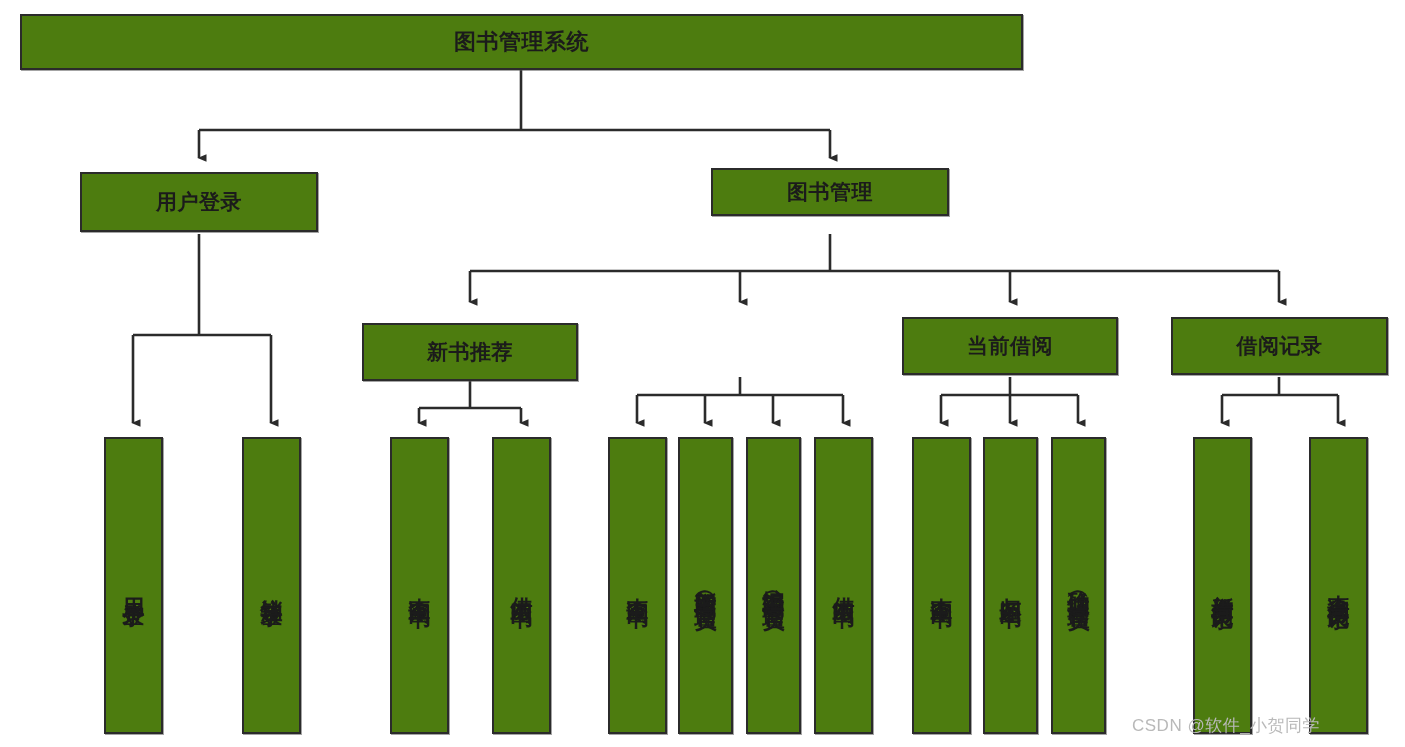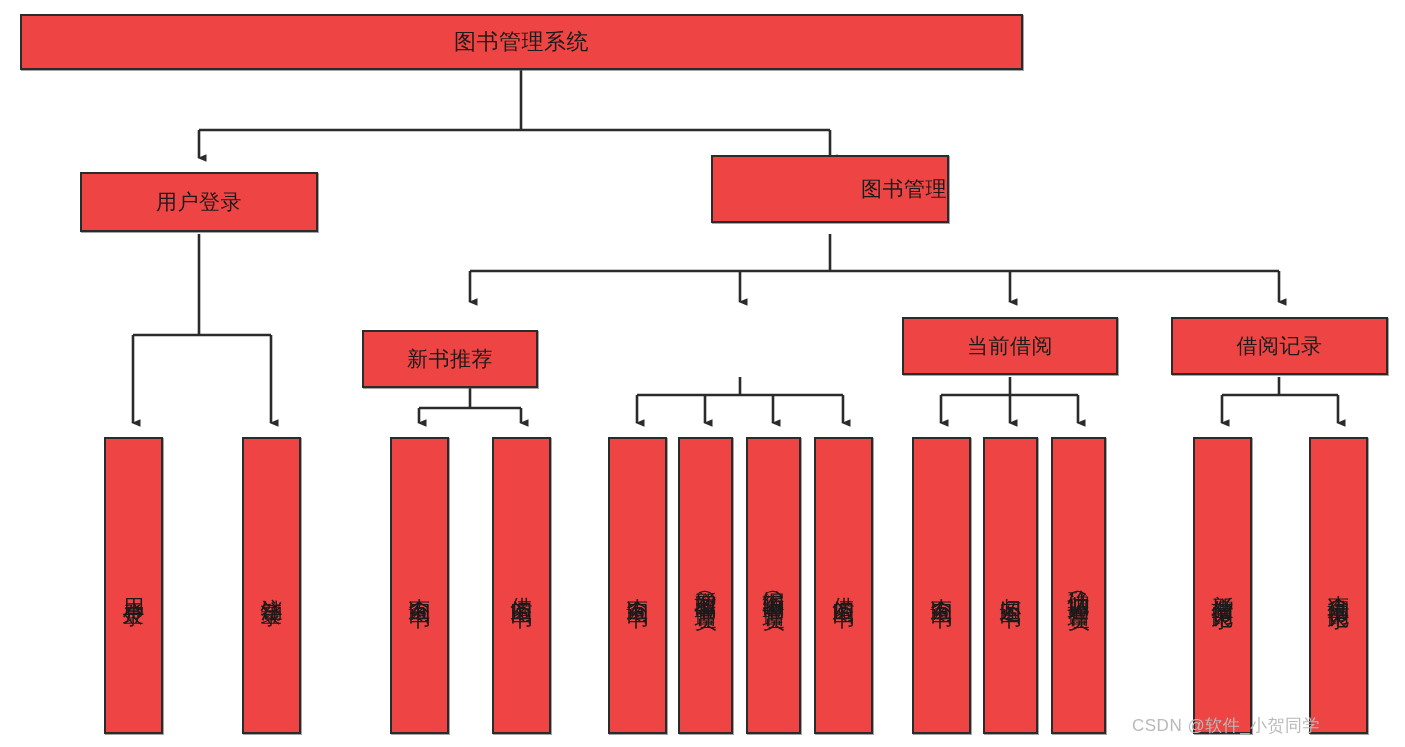--- a/index.html
+++ b/index.html
@@ -21,26 +21,27 @@
     position: absolute;
     left: 0;
     top: 0;
     width: 1405px;
     height: 747px;
     pointer-events: none;
   }
   .node {
     position: absolute;
     box-sizing: border-box;
-    background: #ef4444;
+    background: #4d7c0f;
     border: 2px solid #2b2b2b;
     display: flex;
     align-items: center;
     justify-content: center;
     box-shadow: 1px 1px 0 rgba(90,90,90,0.55);
+    font-weight: bold;
   }
   .node .lbl {
     color: #1b1b1b;
     line-height: 1.12;
     text-align: center;
     white-space: pre;
   }
   .node.horiz .lbl {
     font-size: 21px;
     letter-spacing: 0.5px;
@@ -127,25 +128,25 @@
   </svg>
 
   <div class="node root horiz" style="left:20px; top:14px; width:1003px; height:56px;">
     <span class="lbl">图书管理系统</span>
   </div>
 
   <div class="node horiz" style="left:80px; top:172px; width:238px; height:60px;">
     <span class="lbl">用户登录</span>
   </div>
 
-  <div class="node horiz" style="left:711px; top:155px; width:238px; height:68px;justify-content:flex-end;">
+  <div class="node horiz" style="left:711px; top:168px; width:238px; height:48px;">
     <span class="lbl">图书管理</span>
   </div>
 
-  <div class="node horiz" style="left:362px; top:330px; width:176px; height:58px;">
+  <div class="node horiz" style="left:362px; top:323px; width:216px; height:58px;">
     <span class="lbl">新书推荐</span>
   </div>
 
 
   <div class="node horiz" style="left:1171px; top:317px; width:217px; height:58px;">
     <span class="lbl">借阅记录</span>
   </div>
 
   <div class="node horiz" style="left:902px; top:317px; width:216px; height:58px;">
     <span class="lbl">当前借阅</span>

